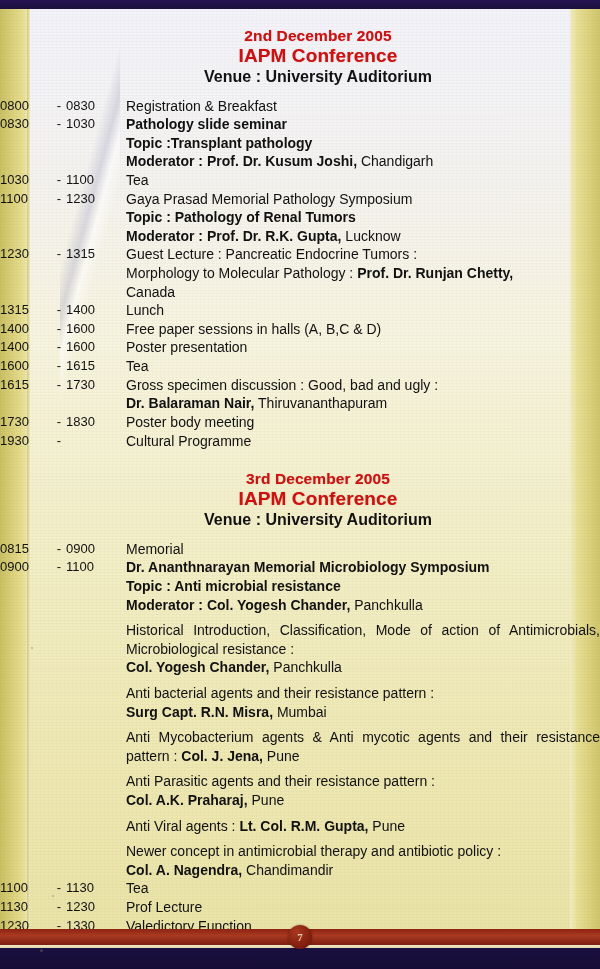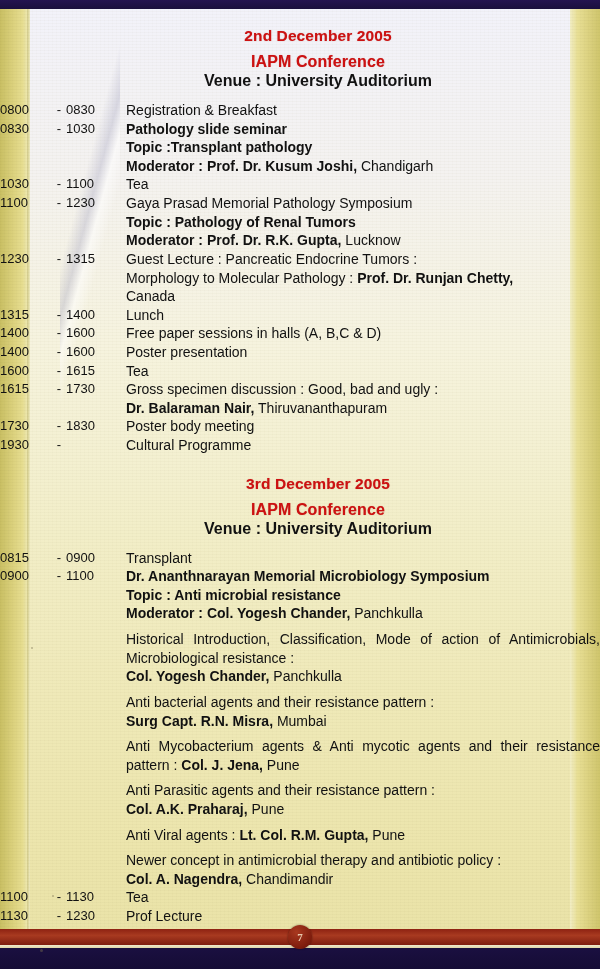--- a/index.html
+++ b/index.html
@@ -35,22 +35,22 @@
   .edge-r{right:0;background:linear-gradient(to left,#cfc56c,#ded484 45%,#e8df95 75%,#f1edc4 100%);}
   .edge-l:after{content:"";position:absolute;right:0;top:0;width:3px;height:100%;
     background:linear-gradient(to right,rgba(160,150,70,.35),rgba(255,255,255,0));}
   .fold{position:absolute;left:60px;top:9px;width:60px;height:420px;z-index:4;pointer-events:none;
     background:linear-gradient(105deg, rgba(255,255,255,0) 40%, rgba(170,170,195,.38) 48%, rgba(255,255,255,.55) 54%, rgba(255,255,255,0) 62%);}
   .content{position:absolute;left:0;top:9px;width:600px;z-index:5;}
 
   .day-head{text-align:center;line-height:1.18;margin:0;padding-left:36px;}
   .day-head .d1{color:#cc1111;font-weight:bold;font-size:15.5px;letter-spacing:.1px;
     text-shadow:0 0 1px rgba(150,0,0,.35);}
-  .day-head .d2{color:#cc1111;font-weight:bold;font-size:16px;letter-spacing:.1px;
-    text-shadow:0 0 1px rgba(150,0,0,.35);margin-top:8px;}
+  .day-head .d2{color:#cc1111;font-weight:bold;font-size:19px;letter-spacing:.1px;
+    text-shadow:0 0 1px rgba(150,0,0,.35);}
   .day-head .venue{color:#121212;font-weight:bold;font-size:16px;}
 
   table.sched{border-collapse:collapse;width:600px;}
   table.sched td{vertical-align:top;padding:0;}
   td.t1{width:52px;padding-left:28px;font-size:13px;color:#111;white-space:nowrap;line-height:1.33;}
   td.dash{width:14px;font-size:13px;color:#111;text-align:center;line-height:1.33;}
   td.t2{width:60px;font-size:13px;color:#111;white-space:nowrap;line-height:1.33;}
   td.desc{padding-left:11px;padding-right:22px;font-size:14px;color:#111;line-height:1.33;}
 
   .desc p{margin:0;}
@@ -200,21 +200,21 @@
         <div class="d2">IAPM Conference</div>
         <div class="venue">Venue  :  University Auditorium</div>
       </div>
       <table class="sched">
         <tbody>
           <tr>
             <td class="t1">0815</td>
             <td class="dash">-</td>
             <td class="t2">0900</td>
             <td class="desc">
-              <p><span>Transplant</span></p>
+              <p><span>Memorial</span></p>
             </td>
           </tr>
           <tr>
             <td class="t1">0900</td>
             <td class="dash">-</td>
             <td class="t2">1100</td>
             <td class="desc">
               <p><span class="b">Dr. Ananthnarayan Memorial Microbiology Symposium</span></p>
               <p><span class="b">Topic :  Anti microbial resistance</span></p>
               <p><span class="b">Moderator : Col. Yogesh Chander,</span><span> Panchkulla</span></p>

